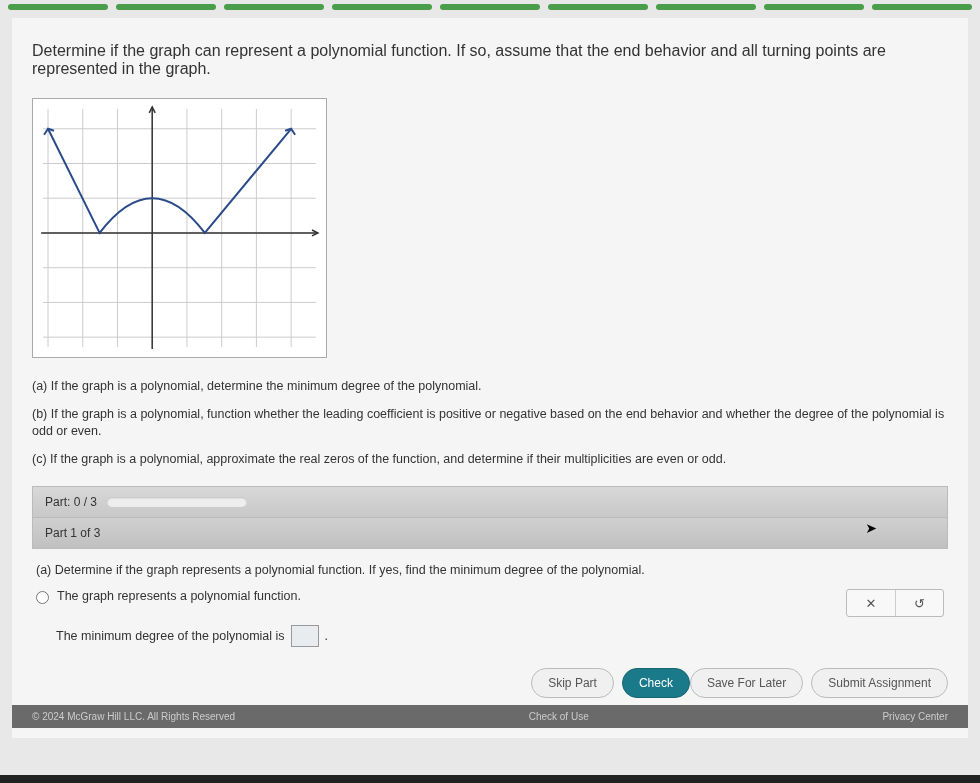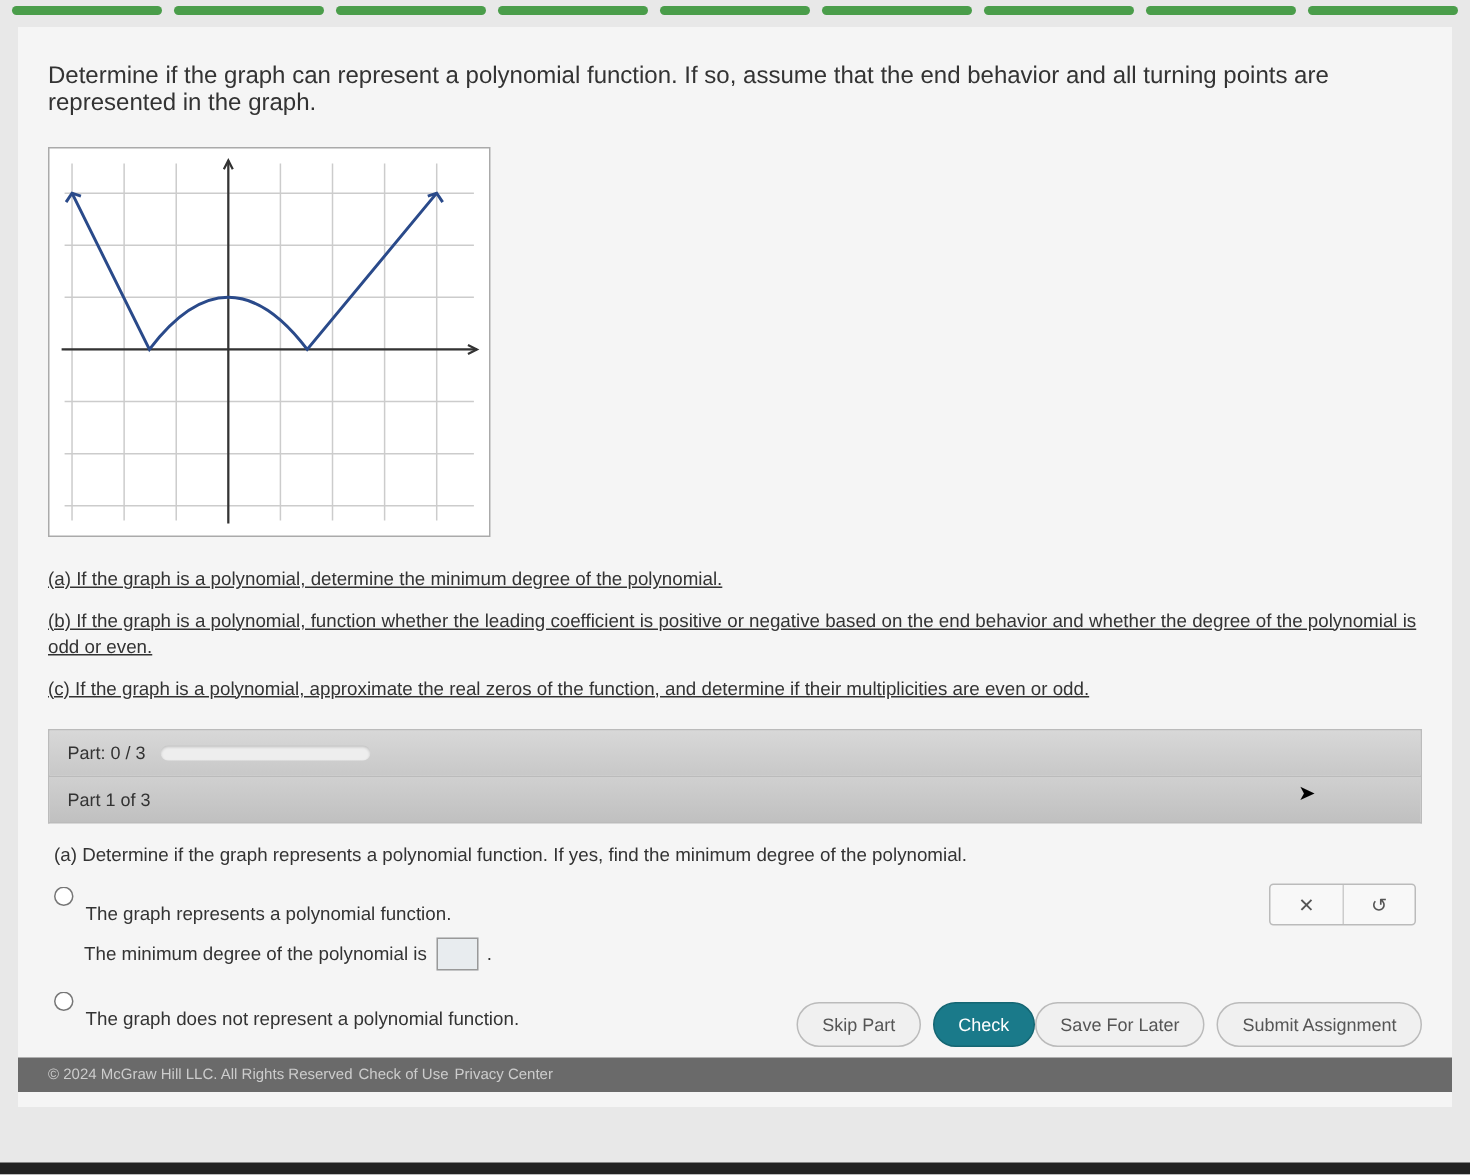--- a/index.html
+++ b/index.html
@@ -46,21 +46,20 @@
     }
     .graph-box svg { width: 100%; height: 100%; }
     .question-list {
       font-size: 12.5px;
       color: #333;
       line-height: 1.4;
       margin-bottom: 18px;
     }
     .question-list .q-item {
       margin-bottom: 10px;
-      text-decoration: underline;
     }
     .part-header {
       background: linear-gradient(#d8d8d8, #c8c8c8);
       border: 1px solid #bbb;
       padding: 8px 12px;
       font-size: 12px;
       color: #333;
       display: flex;
       align-items: center;
       gap: 10px;
@@ -102,21 +101,20 @@
       display: flex;
       align-items: flex-start;
       gap: 8px;
       margin-bottom: 8px;
     }
     .option-row input[type="radio"] {
       margin-top: 2px;
     }
     .option-label {
       flex: 1;
-      margin-top: 13px;
     }
     .min-degree-row {
       margin-left: 20px;
       margin-bottom: 12px;
       display: flex;
       align-items: center;
       gap: 6px;
     }
     .degree-input {
       width: 28px;
@@ -178,22 +176,22 @@
     .footer-bar {
       position: absolute;
       bottom: 10px;
       left: 0;
       right: 0;
       background: #6a6a6a;
       color: #ccc;
       font-size: 10px;
       padding: 6px 20px;
       display: flex;
-      justify-content: flex-start;
-      gap: 4px;
+      justify-content: space-between;
+      gap: 14px;
     }
     .footer-bar span { white-space: nowrap; }
     .dock {
       position: absolute;
       bottom: 0;
       left: 0;
       right: 0;
       height: 8px;
       background: #222;
     }
@@ -277,24 +275,20 @@
         <button class="ctrl-btn">↺</button>
       </div>
     </div>
 
     <div class="min-degree-row">
       <span>The minimum degree of the polynomial is</span>
       <input class="degree-input" value="" style="">
       <span>.</span>
     </div>
 
-    <div class="option-row">
-      <input type="radio" name="poly" style="">
-      <span class="option-label">The graph does not represent a polynomial function.</span>
-    </div>
   </div>
 
   <div class="bottom-bar">
     <div class="left-btns">
       <button class="btn-pill">Skip Part</button>
       <button class="btn-pill primary">Check</button>
     </div>
     <div class="right-btns">
       <button class="btn-pill">Save For Later</button>
       <button class="btn-pill">Submit Assignment</button>

